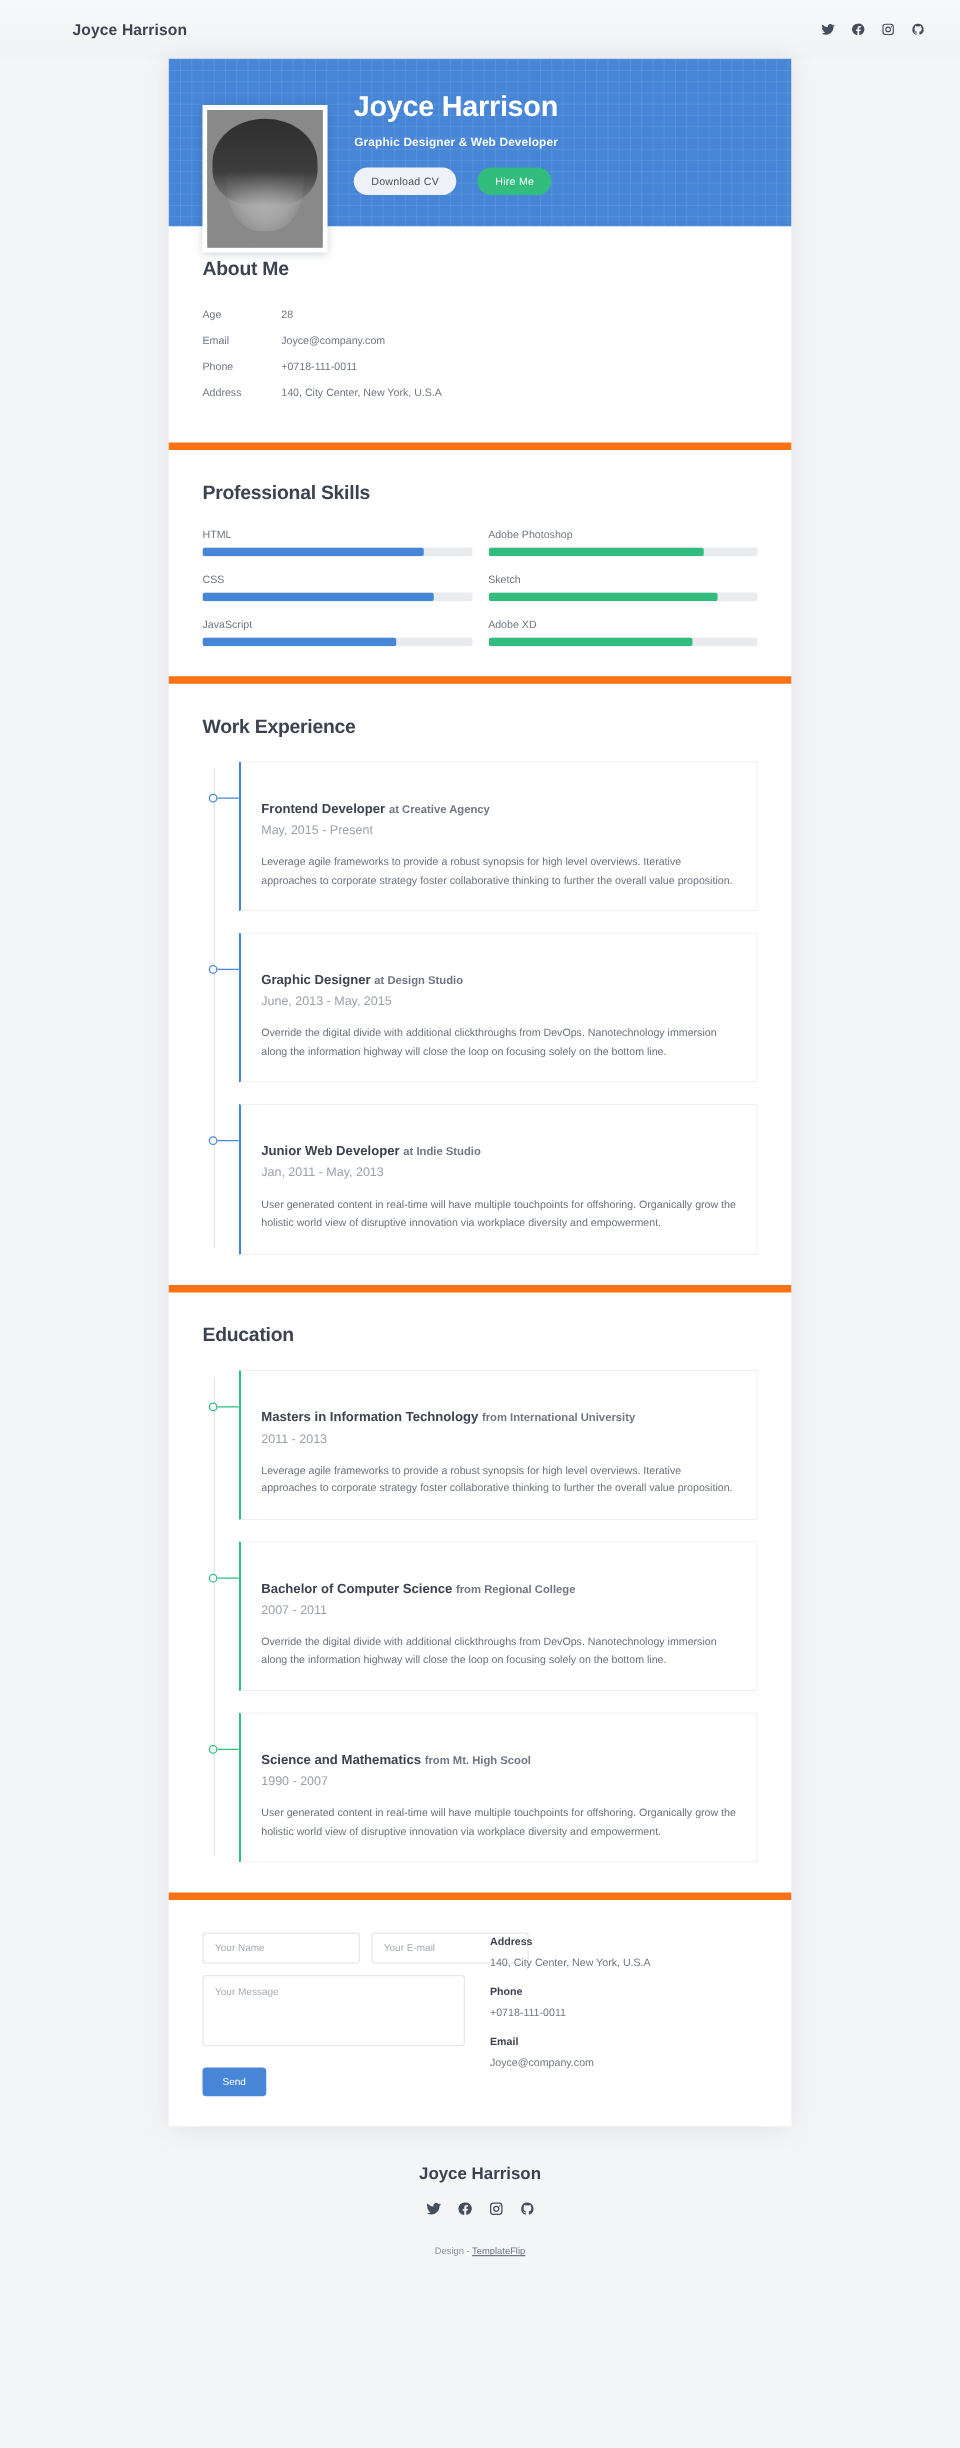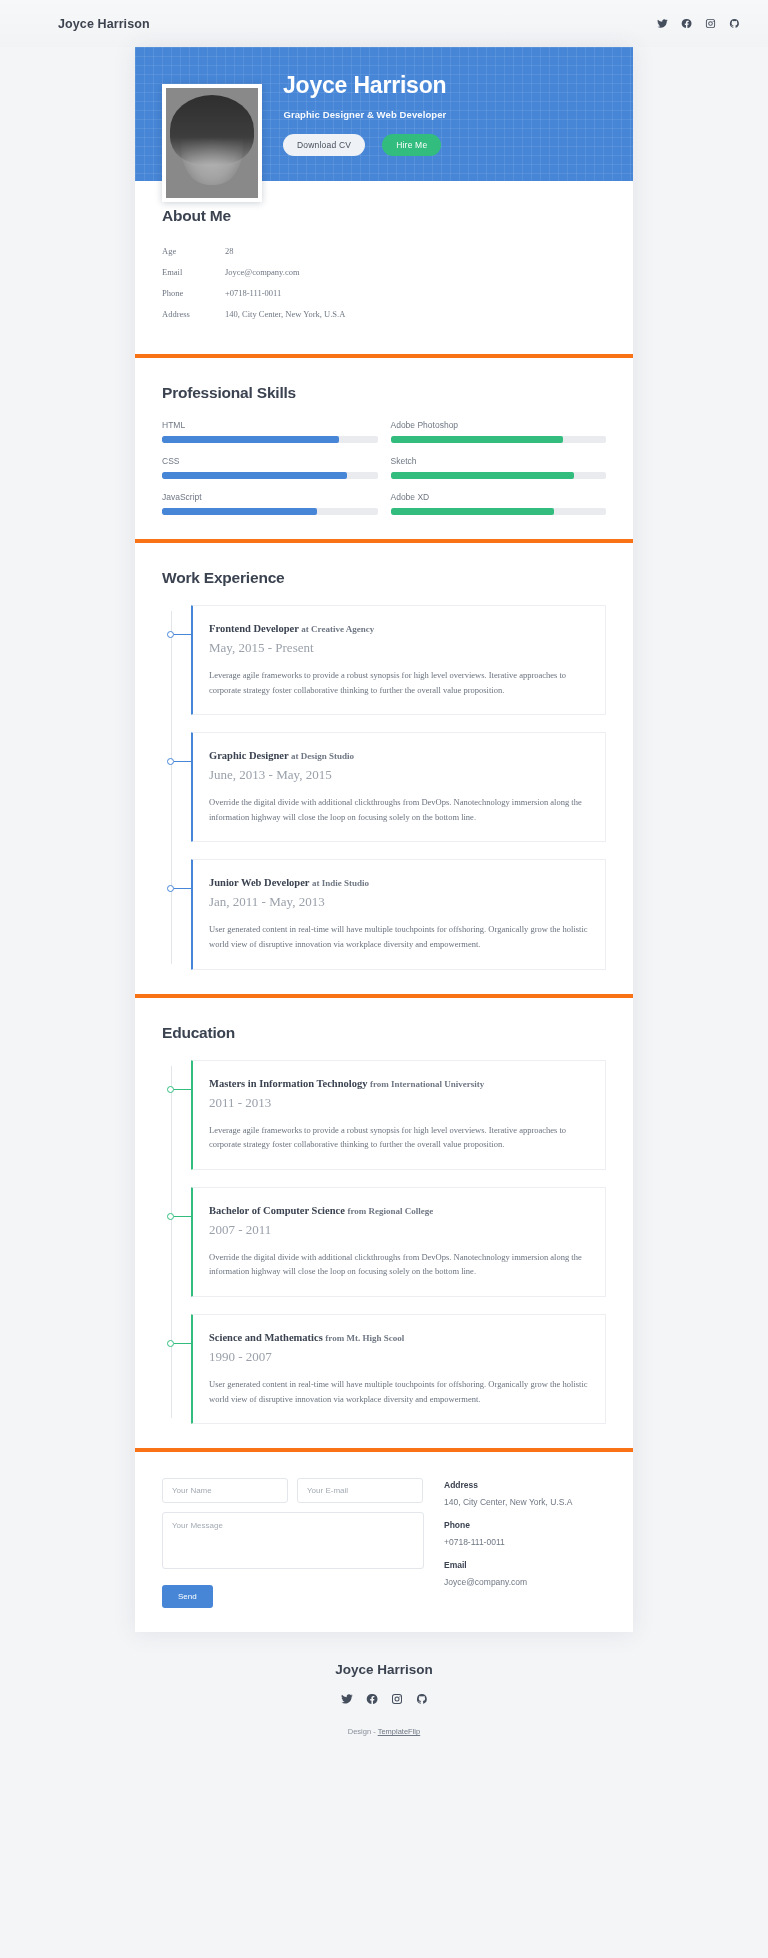--- a/index.html
+++ b/index.html
@@ -106,39 +106,39 @@
     font-size: 8.5px;
     font-family: "Liberation Sans", sans-serif;
     padding: 6px 14px;
     cursor: pointer;
     letter-spacing:.2px;
   }
   .btn-light { background: #eef1f5; color: #47505d; }
   .btn-green { background: #32bd7f; color: #ffffff; }
 
   
-  .section { padding: 26px 27px 24px; border-bottom: 4px solid #f97316; }
+  .section { padding: 26px 27px 24px; border-bottom: 6px solid #f97316; }
   .section:last-child { border-bottom: none; }
   .sec-title {
     font-size: 15.5px;
     font-weight: bold;
     color: #3b4351;
     letter-spacing: -.2px;
     margin-bottom: 18px;
   }
 
   
   .about-grid { display: flex; gap: 14px; padding-top: 2px; }
   .about-text {
     width: 252px;
     font-size: 9px;
     line-height: 1.75;
     color: #6a727f;
   }
-  .info-list { flex: 1; padding-top: 1px; font-family: Liberation Serif, serif; }
+  .info-list { flex: 1; padding-top: 1px; }
   .info-row { display: flex; font-size: 8.5px; margin-bottom: 11px; }
   .info-k { width: 63px; color: #6f7784; }
   .info-v { color: #6f7784; text-align: right; }
 
   
   .skills-grid {
     display: grid;
     grid-template-columns: 1fr 1fr;
     column-gap: 13px;
     row-gap: 13px;
@@ -171,41 +171,40 @@
   .tl-connector {
     position: absolute;
     left: -17px; top: 29px;
     width: 17px; height: 1px;
     background: #4786d7;
   }
   .tl-card {
     border: 1px solid #eceef1;
     border-left: 2px solid #4786d7;
     background: #fff;
-    padding: 17px 16px 17px;
+    padding: 31px 16px 17px;
     border-radius: 1px;
-    font-family: Liberation Serif, serif;
   }
   .tl-head { font-size: 10.5px; font-weight: bold; color: #3b4351; }
   .tl-head .at { font-size: 9px; color: #6f7784; }
-  .tl-date { font-size: 13px; color: #9aa1ab; margin-top: 6px; }
+  .tl-date { font-size: 10px; color: #9aa1ab; margin-top: 6px; }
   .tl-desc {
     font-size: 8.5px;
     line-height: 1.72;
     color: #6a727f;
     margin-top: 12px;
   }
   
   .timeline.edu .tl-dot { border-color: #32bd7f; }
   .timeline.edu .tl-connector { background: #32bd7f; }
   .timeline.edu .tl-card { border-left-color: #32bd7f; }
 
   
   .contact-grid { display: flex; gap: 20px; }
-  .contact-form { width: 262px; }
+  .contact-form { width: 210px; }
   .form-row { display: flex; gap: 9px; margin-bottom: 9px; }
   .inp {
     border: 1px solid #e3e6ea;
     background: #fff;
     border-radius: 3px;
     font-size: 8px;
     font-family: "Liberation Sans", sans-serif;
     color: #454e5d;
     padding: 7px 9px;
     outline: none;

